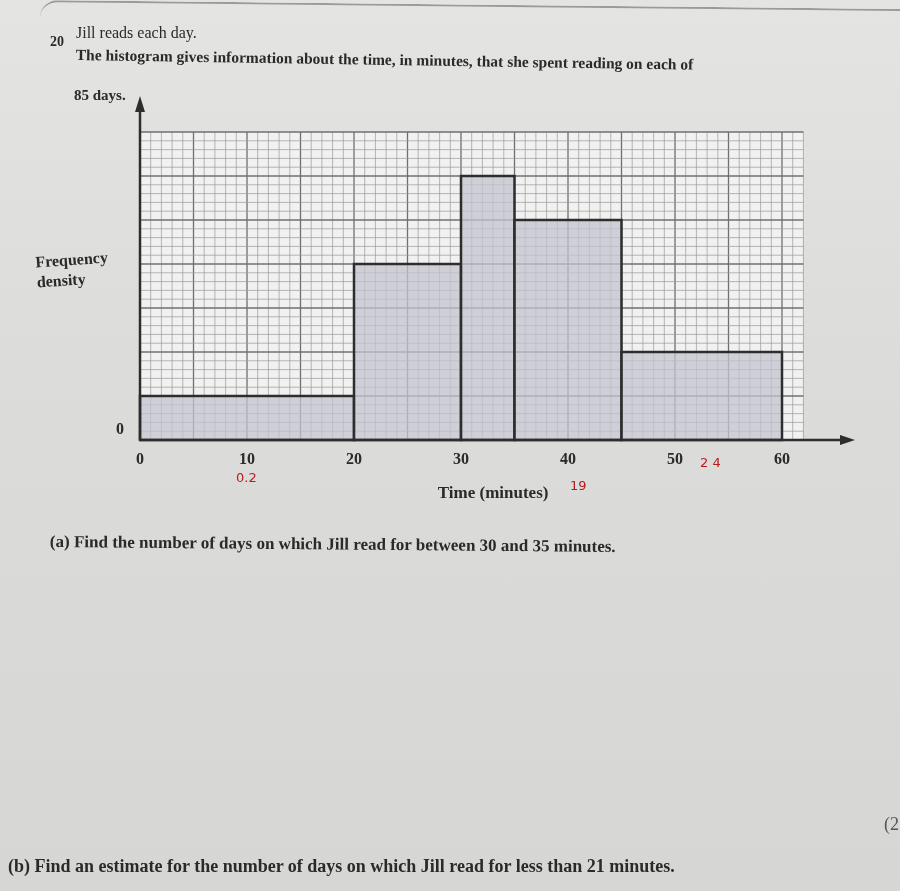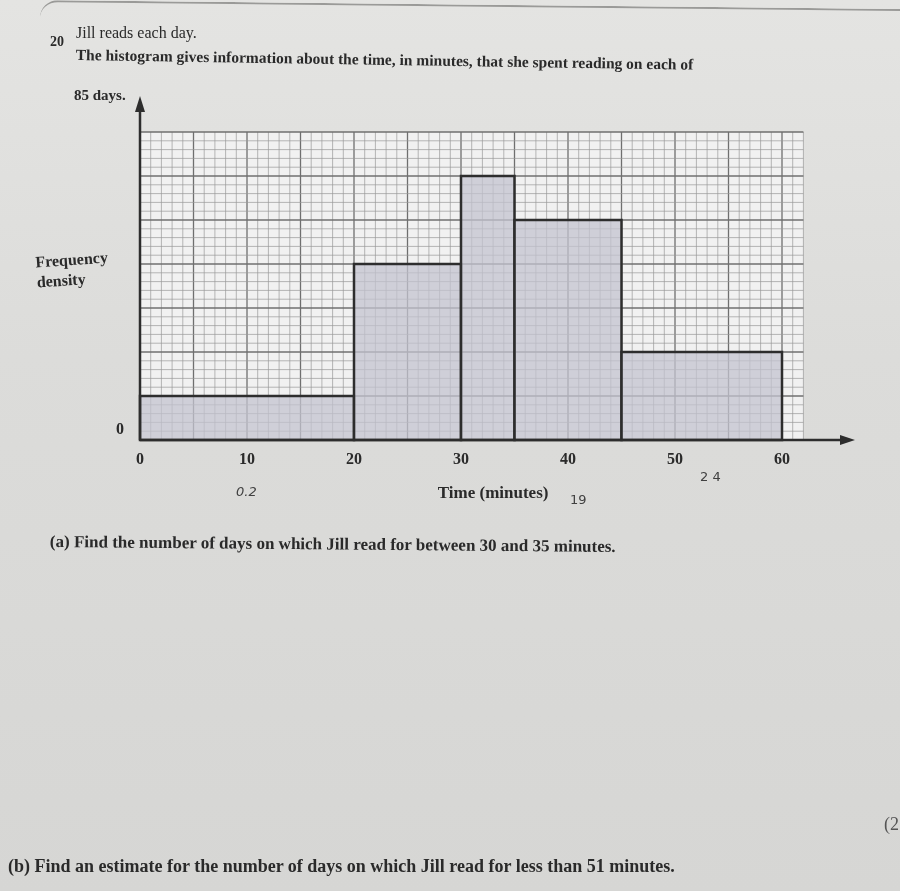--- a/index.html
+++ b/index.html
@@ -18,21 +18,21 @@
     .qnum { position: absolute; left: 50px; top: 34px; font-weight: bold; font-size: 14px; }
     .intro1 { position: absolute; left: 76px; top: 24px; font-weight: normal; font-size: 16px; }
     .intro2 { position: absolute; left: 76px; top: 46px; font-weight: bold; font-size: 15.5px; transform: rotate(0.9deg); transform-origin: left top; white-space: nowrap; }
     .intro3 { position: absolute; left: 74px; top: 63px; font-weight: bold; font-size: 15px; margin-top: 24px; }
     .ylabel { position: absolute; left: 36px; top: 250px; font-weight: bold; font-size: 16px; line-height: 20px; transform: rotate(-4deg); }
     .chart-svg { position: absolute; left: 0; top: 0; }
     .q { position: absolute; font-weight: bold; font-size: 17px; white-space: nowrap; }
     .qa { left: 50px; top: 532px; transform: rotate(0.5deg); transform-origin: left top; }
     .qb { left: 8px; top: 856px; font-size: 18px; }
     .marks { position: absolute; left: 884px; top: 814px; font-size: 18px; color: #555; }
-    .pencil { position: absolute; color: #404040; font-family: "DejaVu Sans", sans-serif; font-size: 13px; margin-top: 14px; }
+    .pencil { position: absolute; color: #b91c1c; font-family: "DejaVu Sans", sans-serif; font-size: 13px; }
   </style>
 </head>
 <body>
 
 <div class="paper-edge"></div>
 
 <div class="qnum">20</div>
 <div class="intro1">Jill reads each day.</div>
 <div class="intro2">The histogram gives information about the time, in minutes, that she spent reading on each of</div>
 <div class="intro3">85 days.</div>
@@ -165,17 +165,17 @@
       <text x="568" y="464" text-anchor="middle" font-size="16" font-weight="bold" fill="#2a2a2a" font-family="Liberation Serif, serif">40</text>
       <text x="675" y="464" text-anchor="middle" font-size="16" font-weight="bold" fill="#2a2a2a" font-family="Liberation Serif, serif">50</text>
       <text x="782" y="464" text-anchor="middle" font-size="16" font-weight="bold" fill="#2a2a2a" font-family="Liberation Serif, serif">60</text>
       <text x="124" y="434" text-anchor="end" font-size="16" font-weight="bold" fill="#2a2a2a" font-family="Liberation Serif, serif">0</text>
       <text x="493.09999999999997" y="498" text-anchor="middle" font-size="17" font-weight="bold" fill="#2a2a2a" font-family="Liberation Serif, serif">Time (minutes)</text>
     </g>
 </svg>
 
 <div class="q qa">(a) Find the number of days on which Jill read for between 30 and 35 minutes.</div>
 <div class="marks">(2</div>
-<div class="q qb">(b) Find an estimate for the number of days on which Jill read for less than 51 minutes.</div>
+<div class="q qb">(b) Find an estimate for the number of days on which Jill read for less than 21 minutes.</div>
 
-<div class="pencil" style="left:236px; top:470px;font-style:italic;">0.2</div>
+<div class="pencil" style="left:236px; top:470px;">0.2</div>
 <div class="pencil" style="left:700px; top:455px;">2 4</div>
 <div class="pencil" style="left:570px; top:478px;">19</div>
 
 </body></html>

